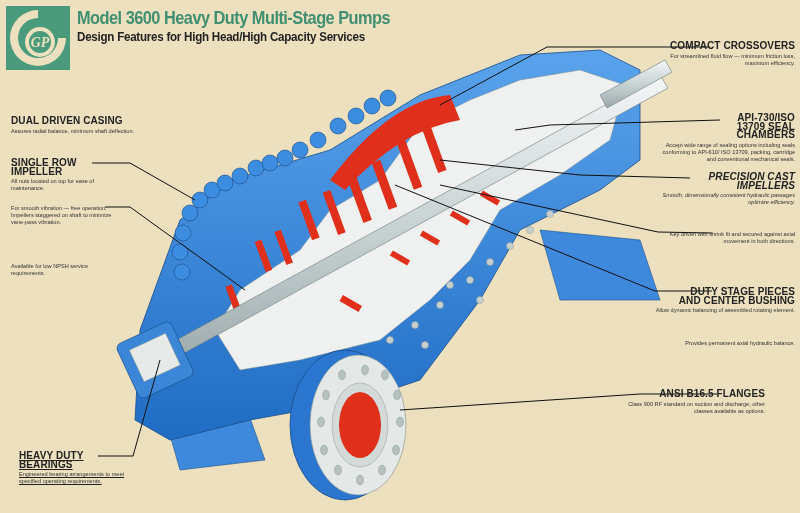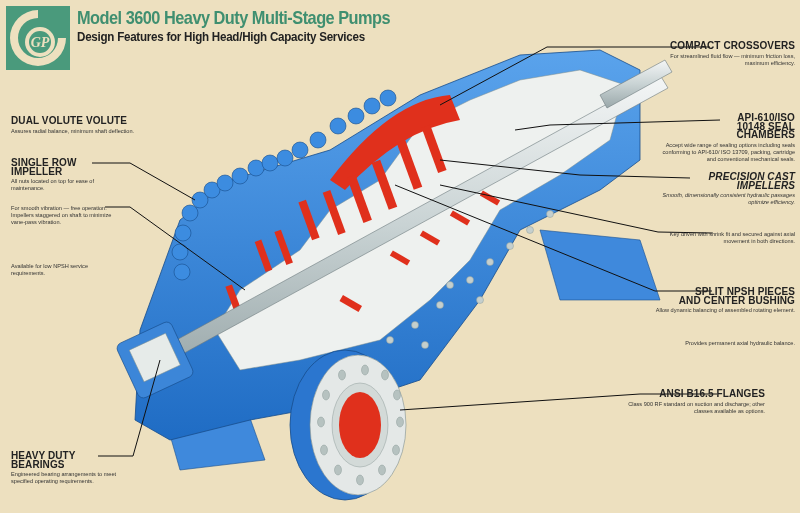--- a/index.html
+++ b/index.html
@@ -147,55 +147,55 @@
     <polyline points="710,47 547,47 440,105"></polyline>
     <polyline points="720,120 550,125 515,130"></polyline>
     <polyline points="690,178 580,175 440,160"></polyline>
     <polyline points="712,233 658,232 440,185"></polyline>
     <polyline points="712,291 655,291 395,185"></polyline>
     <polyline points="717,394 640,394 400,410"></polyline>
   </g>
 </svg>
 
 <div class="callout" style="left:11px; top:117px;">
-  <h4>DUAL VOLUTE VOLUTE</h4>
+  <h4>DUAL DRIVEN CASING</h4>
   <p>Assures radial balance, minimum shaft deflection.</p>
 </div>
 <div class="callout" style="left:11px; top:159px; width:95px;">
   <h4>SINGLE ROW IMPELLER</h4>
   <p>All nuts located on top for ease of maintenance.</p>
 </div>
 <div class="callout" style="left:11px; top:203px; width:112px;">
   <p>For smooth vibration — free operation. Impellers staggered on shaft to minimize vane-pass vibration.</p>
 </div>
 <div class="callout" style="left:11px; top:261px; width:100px;">
   <p>Available for low NPSH service requirements.</p>
 </div>
-<div class="callout" style="left:11px; top:452px; width:115px;">
+<div class="callout" style="left:19px; top:452px; width:115px;text-decoration:underline;">
   <h4>HEAVY DUTY BEARINGS</h4>
   <p>Engineered bearing arrangements to meet specified operating requirements.</p>
 </div>
 
 <div class="callout right" style="left:655px; top:42px;">
   <h4>COMPACT CROSSOVERS</h4>
   <p>For streamlined fluid flow — minimum friction loss, maximum efficiency.</p>
 </div>
 <div class="callout right" style="left:655px; top:114px;">
-  <h4 style="padding-left:70px;">API-610/ISO 10148 SEAL CHAMBERS</h4>
+  <h4 style="padding-left:70px;">API-730/ISO 13709 SEAL CHAMBERS</h4>
   <p>Accept wide range of sealing options including seals conforming to API-610/ ISO 13709, packing, cartridge and conventional mechanical seals.</p>
 </div>
 <div class="callout right" style="left:655px; top:173px;font-style:italic;">
   <h4>PRECISION CAST IMPELLERS</h4>
   <p>Smooth, dimensionally consistent hydraulic passages optimize efficiency.</p>
 </div>
 <div class="callout right" style="left:655px; top:229px;">
   <p>Key driven with shrink fit and secured against axial movement in both directions.</p>
 </div>
 <div class="callout right" style="left:655px; top:288px;">
-  <h4 style="padding-left:20px;">SPLIT NPSH PIECES AND CENTER BUSHING</h4>
+  <h4 style="padding-left:20px;">DUTY STAGE PIECES AND CENTER BUSHING</h4>
   <p>Allow dynamic balancing of assembled rotating element.</p>
 </div>
 <div class="callout right" style="left:655px; top:338px;">
   <p>Provides permanent axial hydraulic balance.</p>
 </div>
 <div class="callout right" style="left:625px; top:390px;">
   <h4>ANSI B16.5 FLANGES</h4>
   <p>Class 900 RF standard on suction and discharge; other classes available as options.</p>
 </div>
 

